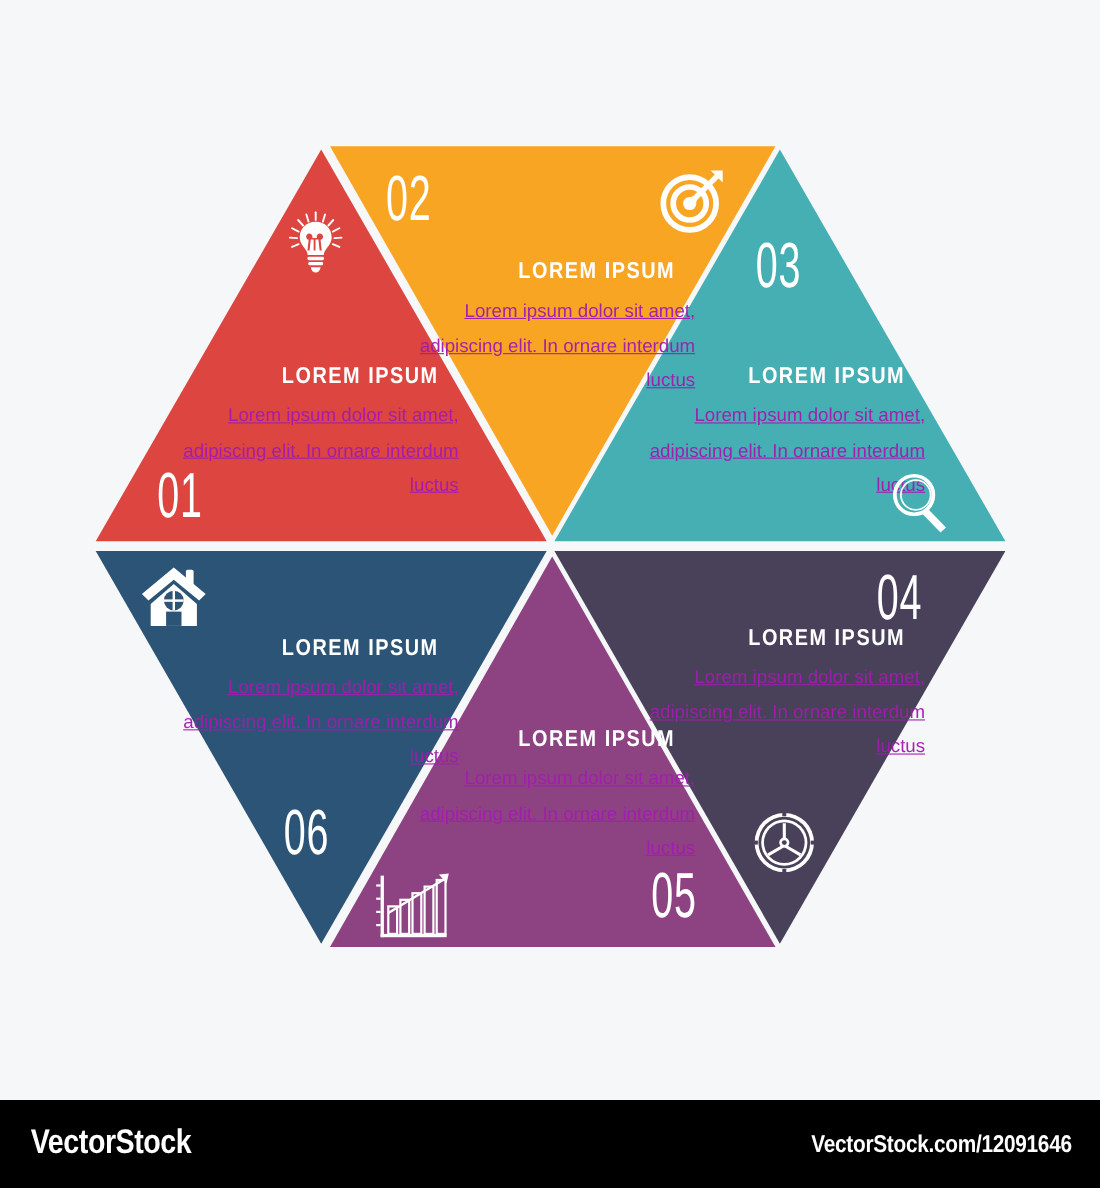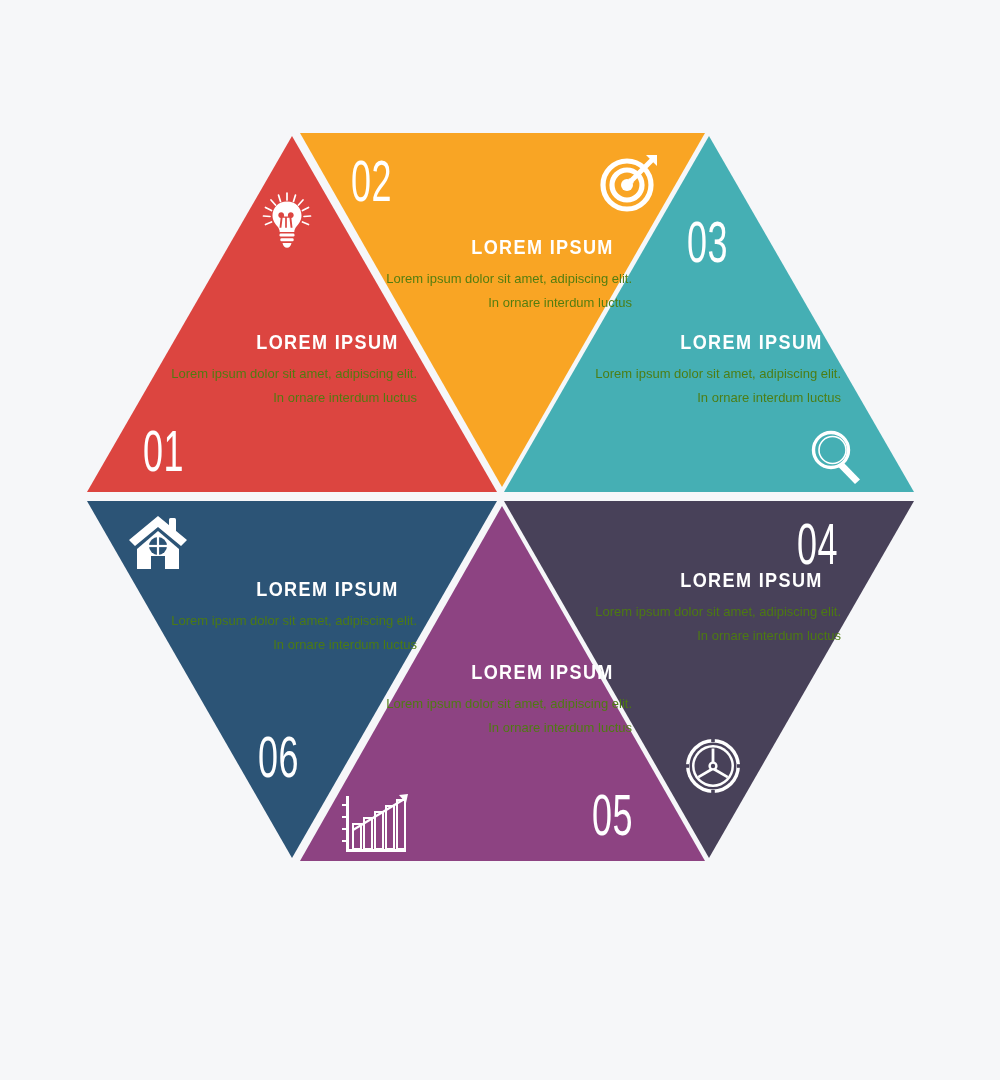--- a/index.html
+++ b/index.html
@@ -42,25 +42,26 @@
     font-weight:700;
     letter-spacing:1.6px;
     line-height:1.1;
     font-stretch:condensed;
     transform:scaleX(0.86);
     transform-origin:center;
     white-space:nowrap;
   }
   .seg-desc {
     margin-top:9px;
-    font-size:13px;
+    font-size:17px;
     line-height:1.85;
     font-weight:400;
-    color:#4d7c0f;
+    color:#a21caf;
     opacity:0.96;
+    text-decoration:underline;
   }
 
   
   .seg-num {
     position:absolute;
     color:#ffffff;
     font-size:58px;
     font-weight:400;
     line-height:1;
     letter-spacing:1px;
@@ -287,14 +288,18 @@
           <rect x="22" y="31.9" width="18" height="2.2" fill="#ffffff"></rect>
 
           <rect x="24" y="43" width="14" height="13" fill="#2c5476"></rect>
         </g>
       </svg>
     </div>
 
   </div>
 
   <div id="wm-rule" style="background: rgb(246, 247, 249);"></div>
+  <div id="watermark" style="background: rgb(0, 0, 0);">
+    <div id="wm-brand" style="color: rgb(255, 255, 255);">VectorStock</div>
+    <div id="wm-url" style="color: rgb(255, 255, 255);">VectorStock.com/12091646</div>
+  </div>
 
 </div>
 
 </body></html>

